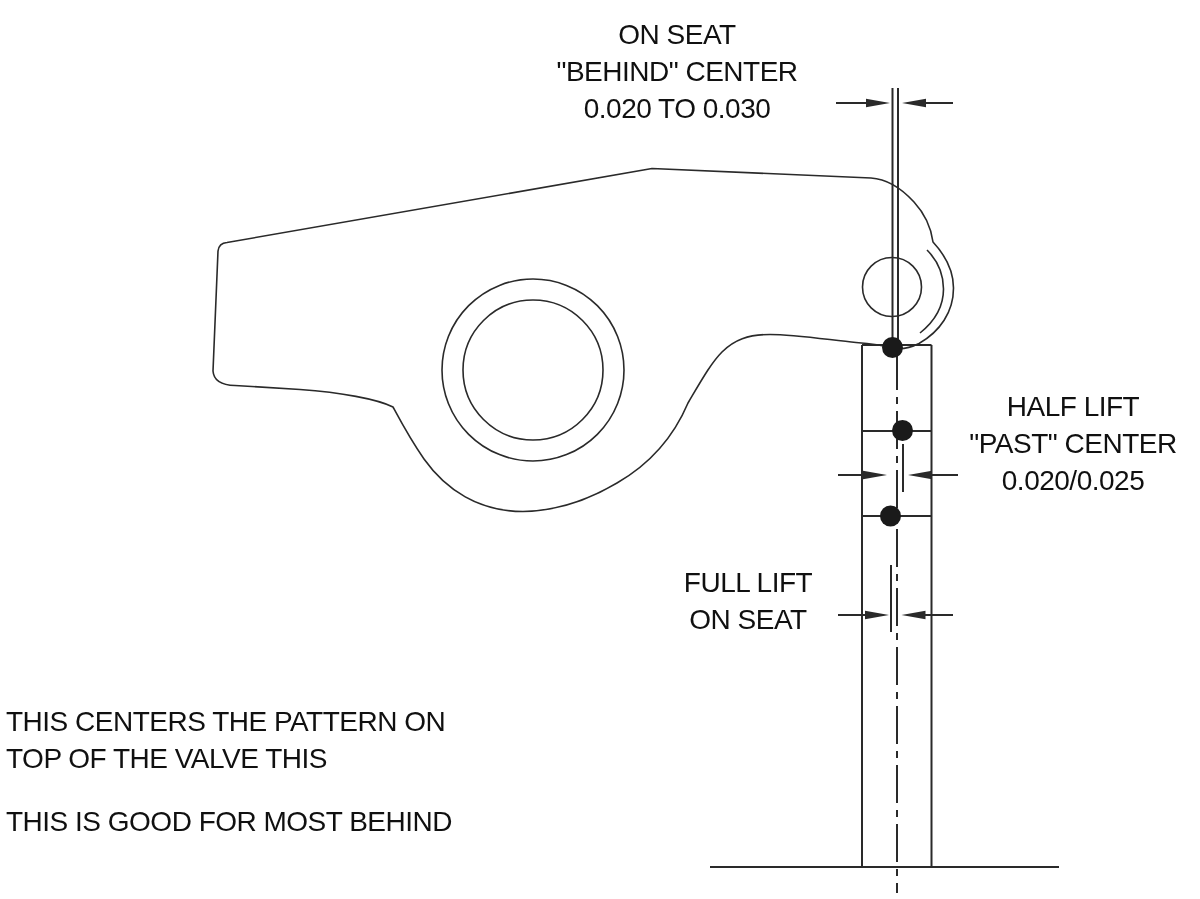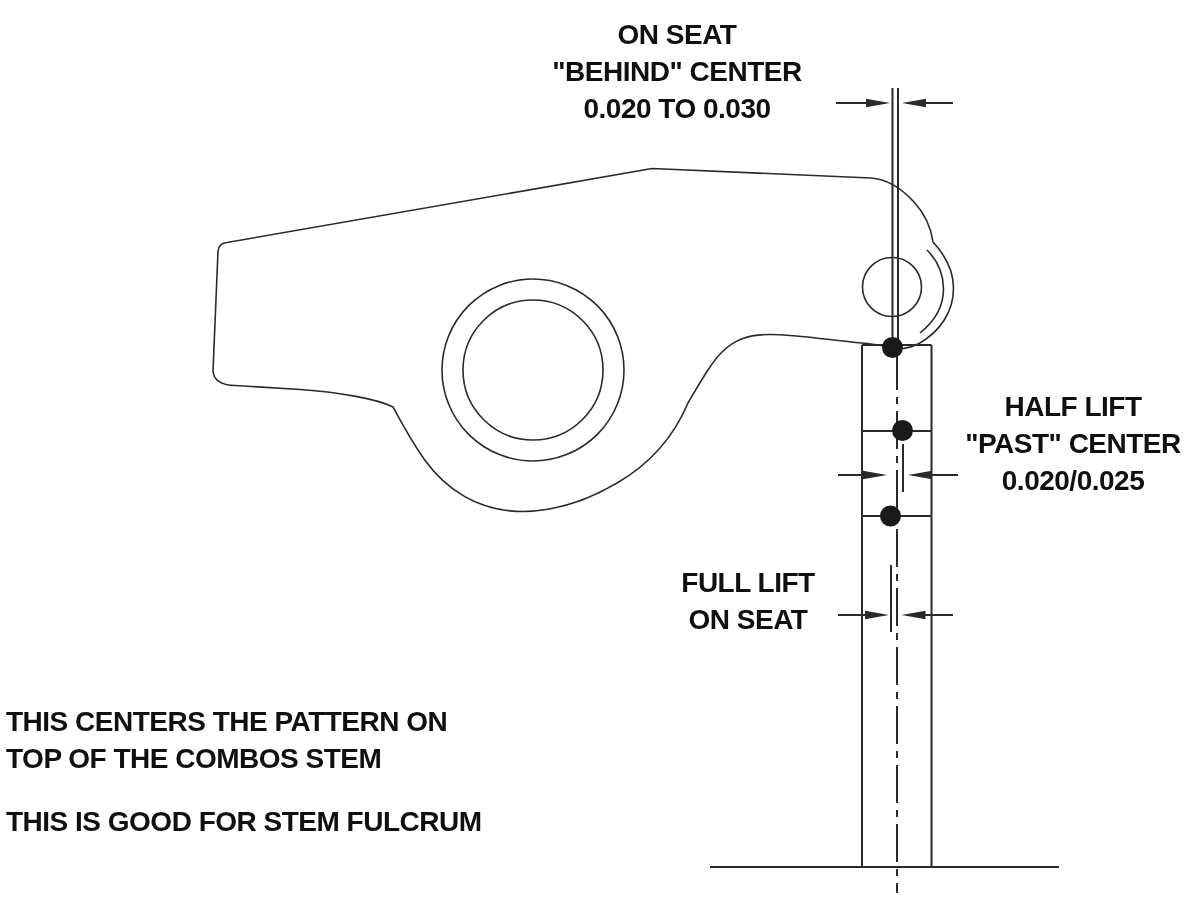--- a/index.html
+++ b/index.html
@@ -1,20 +1,20 @@
 <!DOCTYPE html>
 <html style="--line: #2a2a2a; --text: #101010; --dot: #1a1a1a;"><head>
 <meta charset="utf-8">
 <style>
   html,body{margin:0;padding:0;background:#ffffff;}
   body{width:1200px;height:899px;position:relative;overflow:hidden;
        font-family:"Liberation Sans",sans-serif;}
   .stage{position:absolute;left:0;top:0;width:1200px;height:899px;}
   svg{position:absolute;left:0;top:0;display:block;}
-  .label{position:absolute;font-weight:700;font-size:28px;line-height:37px;
+  .label{position:absolute;font-weight:400;font-size:28px;line-height:37px;
          letter-spacing:-0.5px;color:var(--text,#101010);white-space:nowrap;}
   .label div{white-space:nowrap;}
   .align-center{text-align:center;}
   .lbl-on-seat{top:16px;left:512px;width:330px;}
   .lbl-half-lift{top:388px;left:948px;width:250px;}
   .lbl-full-lift{top:564px;left:648px;width:200px;}
   .lbl-note-pattern{top:703px;left:6px;}
   .lbl-note-fulcrum{top:803px;left:6px;}
 </style>
 </head>
@@ -108,20 +108,20 @@
     <div>0.020/0.025</div>
   </div>
 
   <div class="label lbl-full-lift align-center">
     <div>FULL LIFT</div>
     <div>ON SEAT</div>
   </div>
 
   <div class="label lbl-note-pattern">
     <div>THIS CENTERS THE PATTERN ON</div>
-    <div>TOP OF THE COMBOS STEM</div>
+    <div>TOP OF THE VALVE THIS</div>
   </div>
 
   <div class="label lbl-note-fulcrum">
-    <div>THIS IS GOOD FOR STEM FULCRUM</div>
+    <div>THIS IS GOOD FOR MOST BEHIND</div>
   </div>
 
 </div>
 
 </body></html>

